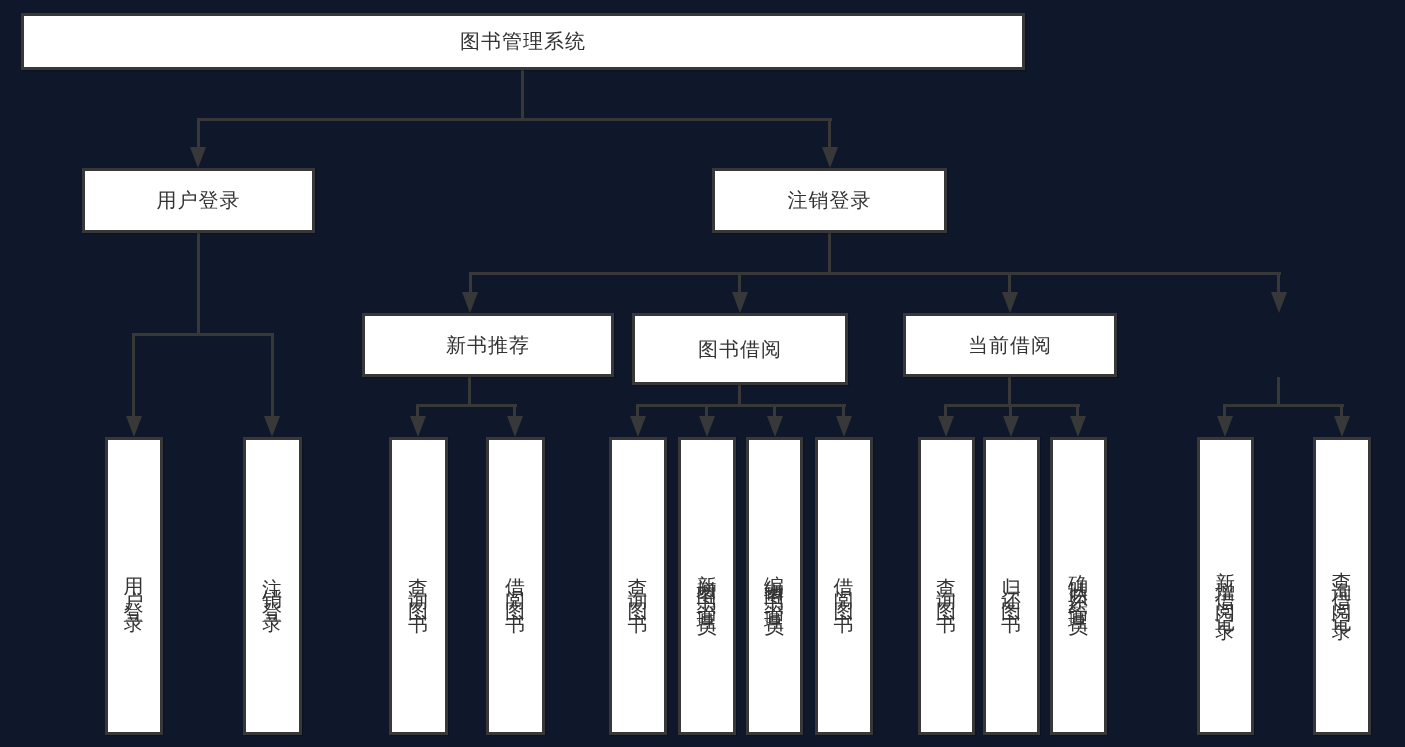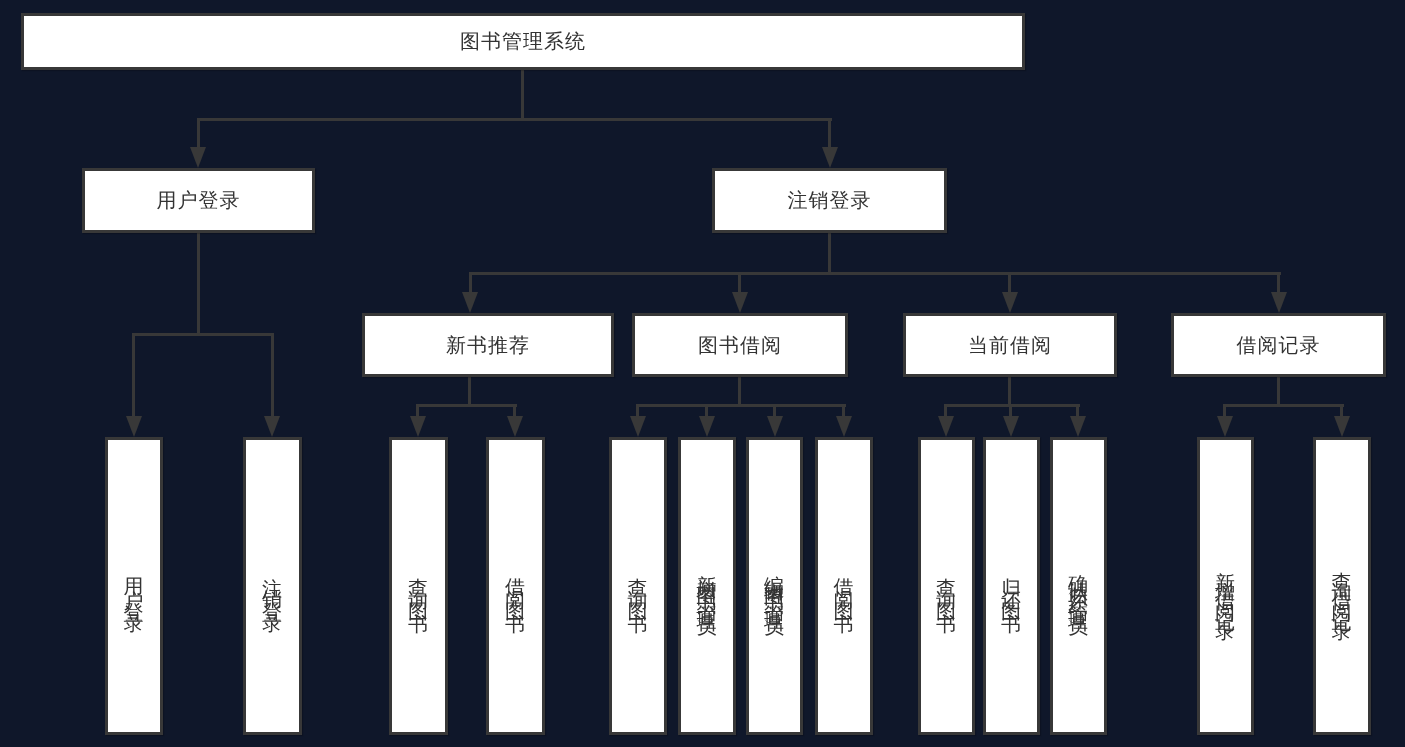--- a/index.html
+++ b/index.html
@@ -80,31 +80,28 @@
   </div>
 
   <div class="box" style="left:712px; top:168px; width:235px; height:65px;">
     <span>注销登录</span>
   </div>
 
   <div class="box" style="left:362px; top:313px; width:252px; height:64px;">
     <span>新书推荐</span>
   </div>
 
-  <div class="box" style="left:632px; top:313px; width:216px; height:64px;">
+  <div class="box" style="left:632px; top:313px; width:216px; height:72px;">
     <span>图书借阅</span>
   </div>
 
   <div class="box" style="left:903px; top:313px; width:214px; height:64px;">
     <span>当前借阅</span>
   </div>
 
-  <div class="box" style="left:1171px; top:313px; width:215px; height:64px;">
-    <span>借阅记录</span>
-  </div>
 
   <div class="box vbox" style="left:105px; width:58px;">
     <span class="vlabel" style="letter-spacing: 12px;">用户登录</span>
   </div>
   <div class="box vbox" style="left:243px; width:59px;">
     <span class="vlabel" style="letter-spacing: 12px;">注销登录</span>
   </div>
 
   <div class="box vbox" style="left:389px; width:59px;">
     <span class="vlabel" style="letter-spacing: 12px;">查询图书</span>

